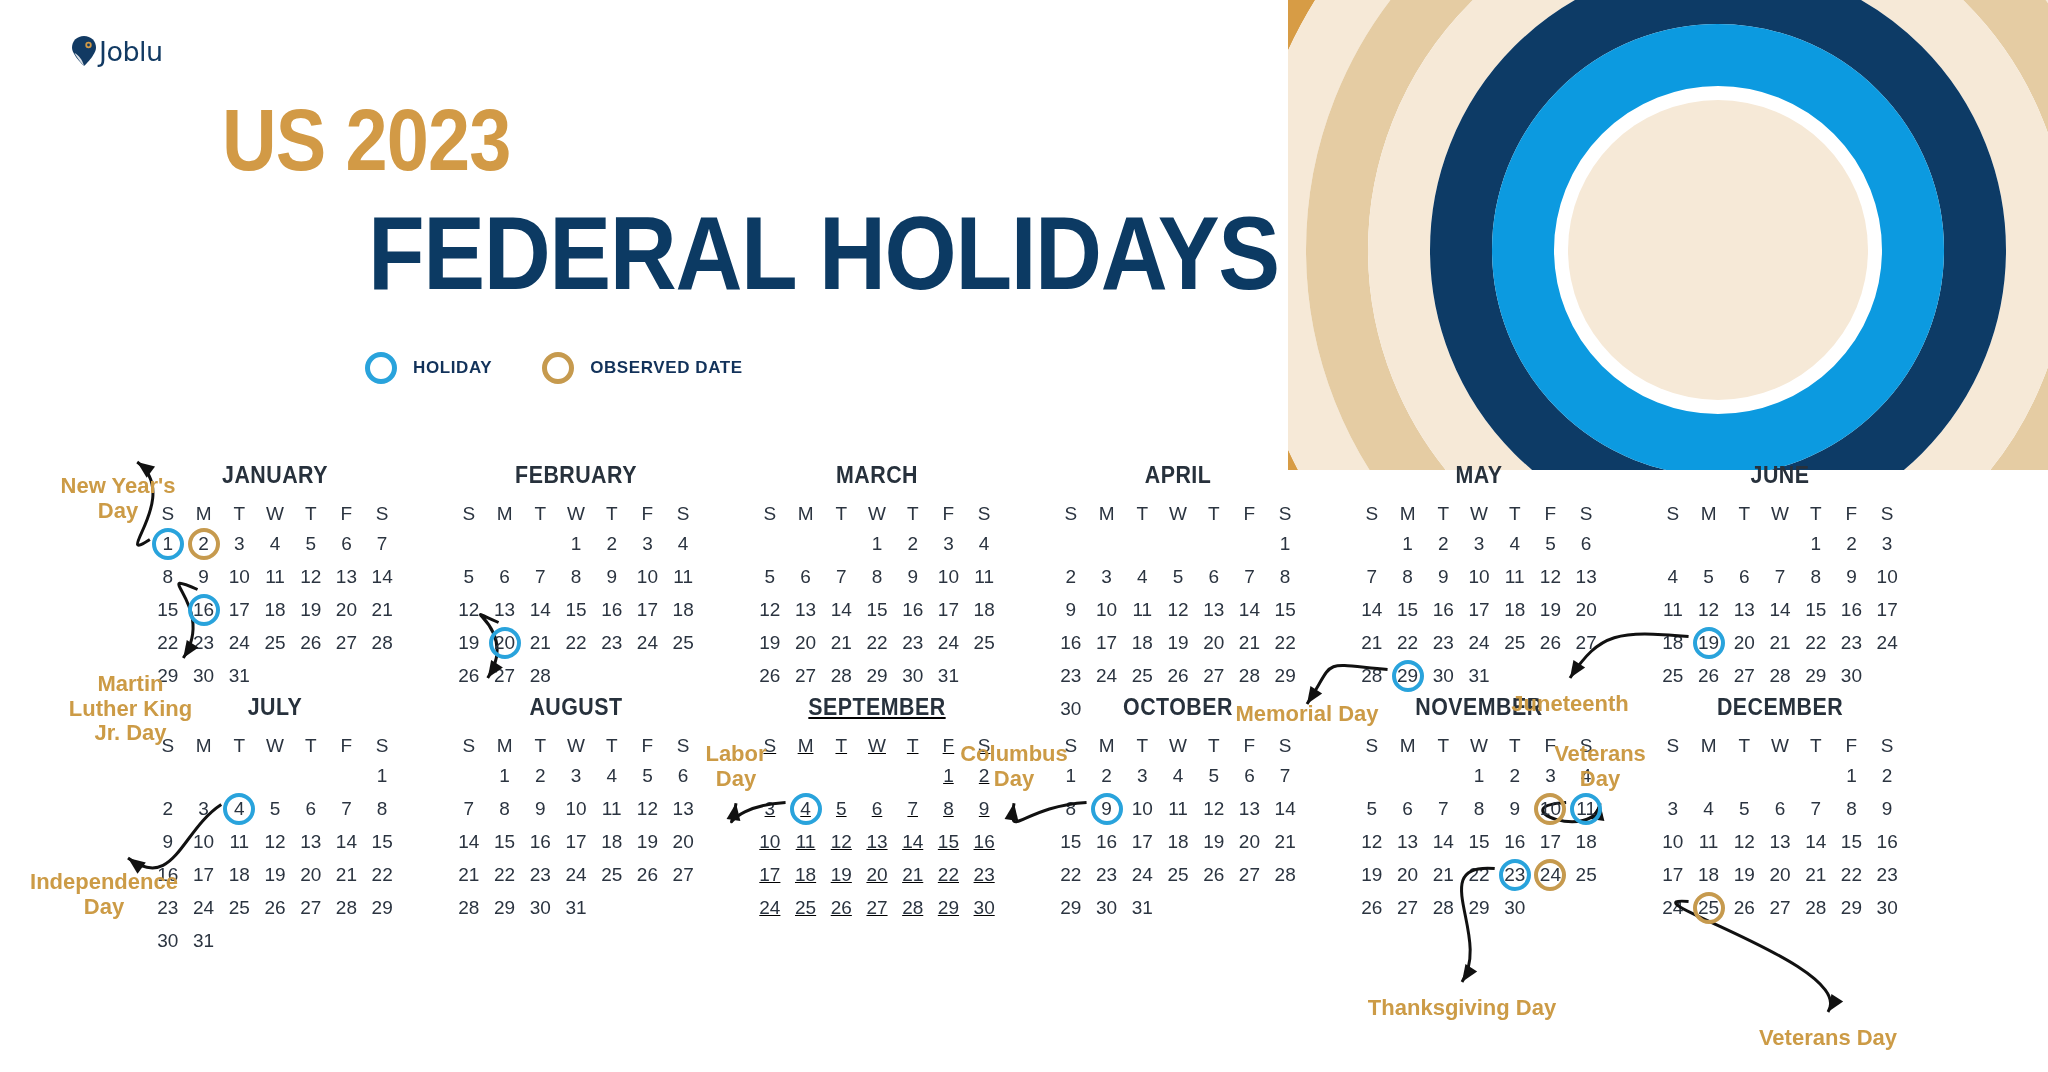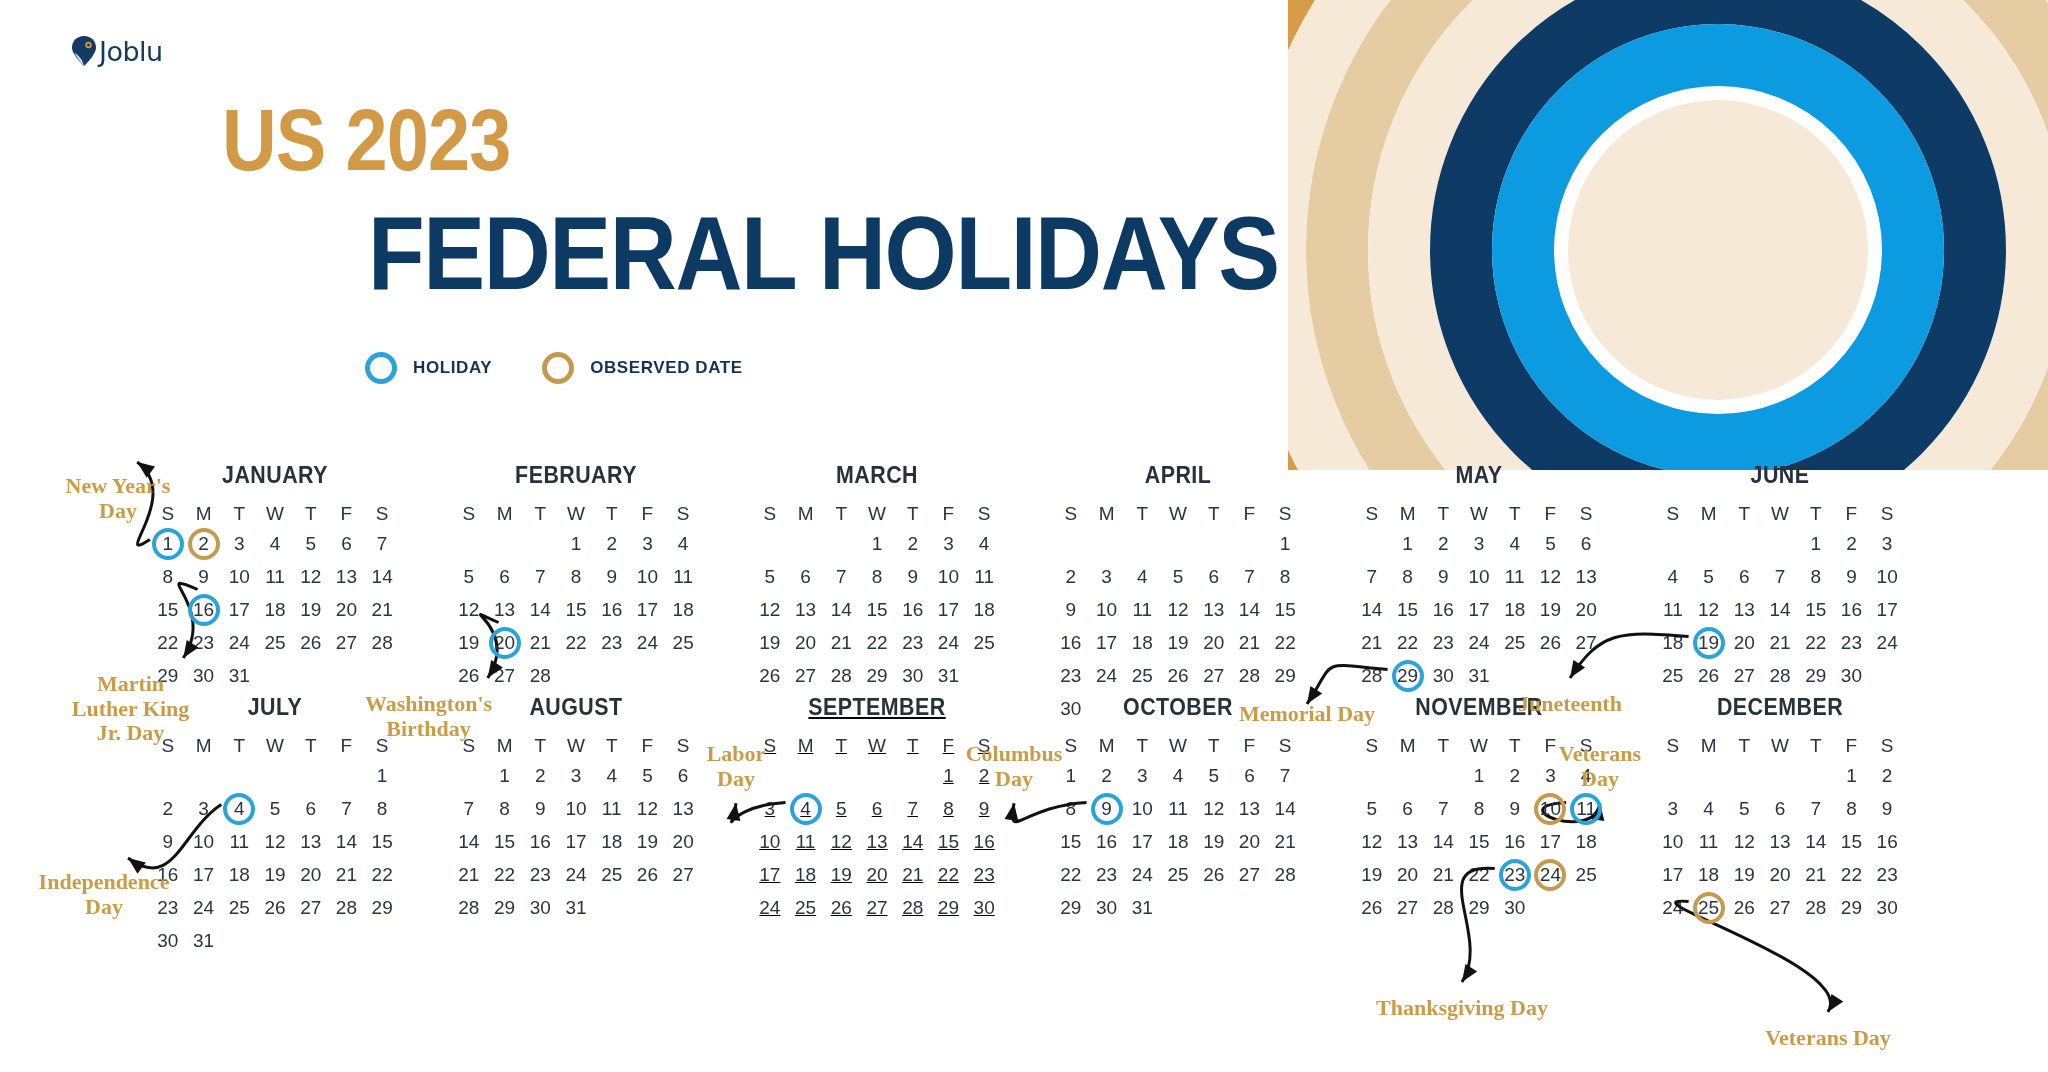--- a/index.html
+++ b/index.html
@@ -69,21 +69,21 @@
     border-radius: 50%; border: 4px solid #29A3DC; box-sizing: border-box;
   }
   .week div.obs::before { border-color: #C69A4E; }
   .week div.hol { z-index: 3; }
   .week div.obs { z-index: 2; }
 
   
   .hlabel {
     position: absolute; color: #CC9B46; font-weight: 700; font-size: 22px;
     line-height: 1.12; text-align: center; white-space: pre-line;
-    font-family: Liberation Serif, serif;
+    font-family: Liberation Sans, sans-serif;
   }
   .arrows { position: absolute; left:0; top:0; width: 2048px; height: 1072px; pointer-events: none; }
 </style>
 </head>
 <body>
 
 <div id="page">
 
   <div class="arcs">
     <svg width="1100" height="1100" viewBox="0 0 1100 1100">
@@ -851,22 +851,20 @@
       <polygon points="1462,982 1465.4232780914274,963.9367453899151 1477.1498264471682,971.5844943175721" fill="#111111"></polygon>
       <path d="M 1688.5625 901.5 C 1618.5625 895.5, 1858 966, 1828 1012" fill="none" stroke="#111111" stroke-width="3"></path>
       <polygon points="1828,1012 1831.4232780914274,993.9367453899151 1843.1498264471682,1001.5844943175721" fill="#111111"></polygon>
     </svg>
 
 <div class="hlabel" style="left: 38px; top: 474px; width: 160px;">New Year's
 Day</div>
     <div class="hlabel" style="left: 48px; top: 672px; width: 165px;">Martin
 Luther King
 Jr. Day</div>
-    <div class="hlabel" style="left: 336px; top: 692px; width: 185px;">Washington's
-Birthday</div>
     <div class="hlabel" style="left: 1212px; top: 702px; width: 190px;">Memorial Day</div>
     <div class="hlabel" style="left: 1490px; top: 692px; width: 160px;">Juneteenth</div>
     <div class="hlabel" style="left: 4px; top: 870px; width: 200px;">Independence
 Day</div>
     <div class="hlabel" style="left: 686px; top: 742px; width: 100px;">Labor
 Day</div>
     <div class="hlabel" style="left: 944px; top: 742px; width: 140px;">Columbus
 Day</div>
     <div class="hlabel" style="left: 1530px; top: 742px; width: 140px;">Veterans
 Day</div>

